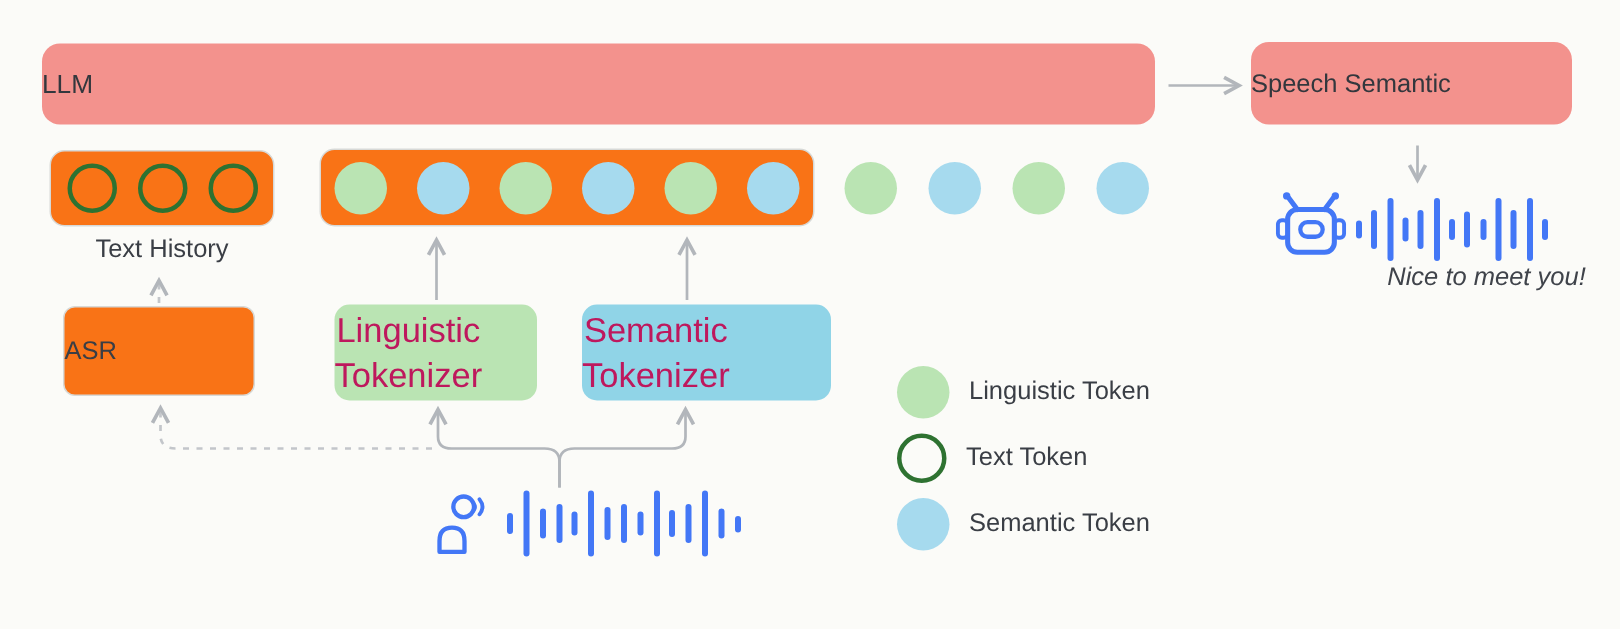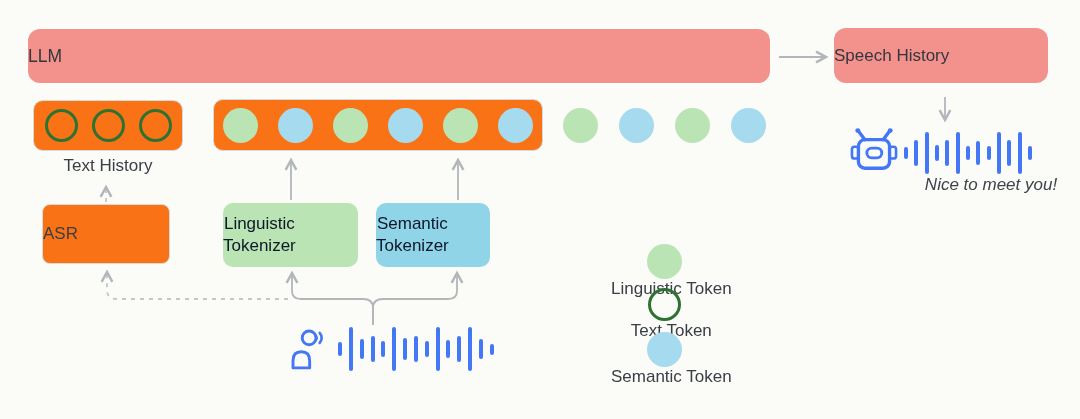--- a/index.html
+++ b/index.html
@@ -4,35 +4,35 @@
 <style>
   html,body{margin:0;padding:0;}
   body{font-family:"Liberation Sans",sans-serif;background:var(--background,#fbfbf8);}
   #canvas{position:relative;width:1080px;height:419px;background:var(--background);overflow:hidden;color:var(--text_dark);}
   .abs{position:absolute;}
   .box{box-sizing:border-box;display:flex;align-items:center;justify-content:flex-start;text-align:center;}
   .red-box{background:var(--salmon);border-radius:12px;font-size:17.5px;color:#33373d;}
   .white-box{background:#f97316;border:1.5px solid var(--border_gray);border-radius:10px;}
   .green-box{background:var(--green);border-radius:10px;}
   .cyan-box{background:var(--blue_box);border-radius:10px;}
-  .tokenizer-label{font-size:17px;line-height:1.32;white-space:pre-line;color:#0f172a;}
+  .tokenizer-label{font-size:23px;line-height:1.32;white-space:pre-line;color:#be185d;}
   .label{font-size:17px;color:#3a3e45;text-align:center;}
   .caption{font-size:17px;font-style:italic;color:#3f434a;text-align:center;}
   .token-row{display:flex;align-items:center;justify-content:center;}
   .token{border-radius:50%;flex:0 0 auto;box-sizing:border-box;}
   .tok-linguistic{width:35px;height:35px;background:var(--green);}
   .tok-semantic{width:35px;height:35px;background:var(--blue_token);}
   .tok-text{width:33px;height:33px;background:transparent;border:3px solid var(--ring_green);}
   #context-tokens{gap:20px;}
   #loose-tokens{gap:21px;}
   #history-tokens{gap:14px;}
   .waveform{display:flex;align-items:center;justify-content:space-between;}
   .wave-bar{width:4px;border-radius:2px;background:var(--icon_blue);flex:0 0 auto;}
   .legend{display:flex;flex-direction:column;gap:10px;}
-  .legend-row{display:flex;align-items:center;height:34px;flex-direction:column;}
+  .legend-row{display:flex;align-items:center;height:34px;}
   .legend-row .label{margin-left:13px;text-align:left;}
   svg.overlay{position:absolute;left:0;top:0;pointer-events:none;}
   .arrow{fill:none;stroke:var(--arrow_gray);stroke-width:1.8px;}
   .dashed{stroke-dasharray:4 5;stroke:var(--dash_gray);}
   .arrowhead{stroke:var(--arrow_gray);stroke-width:1.6px;fill:none;}
   .blue-icon{stroke:var(--icon_blue);fill:none;stroke-width:2.6;stroke-linecap:round;stroke-linejoin:round;}
 </style>
 </head>
 <body>
 
@@ -52,21 +52,21 @@
     <path class="arrow" d="M373 325 V308 Q373 299 383 299 H448 Q457 299 457 291 V273" marker-end="url(#ah)"></path>
     <path class="arrow dashed" d="M288 299 H117 Q107 299 107 290 V272" marker-end="url(#ah)"></path>
     <path class="arrow dashed" d="M106 202 V187" marker-end="url(#ah)"></path>
   </svg>
 
   <div class="abs box red-box" style="left:28px;top:29px;width:742px;height:54px;">
     <span>LLM</span>
   </div>
 
   <div class="abs box red-box" style="left:834px;top:28px;width:214px;height:55px;font-size:17px;">
-    <span>Speech History</span>
+    <span>Speech Semantic</span>
   </div>
 
   <div class="abs box white-box token-row" id="history-tokens" style="left:33px;top:100px;width:150px;height:51px;">
       <div class="token tok-text"></div>
       <div class="token tok-text"></div>
       <div class="token tok-text"></div>
     </div>
   <div class="abs label" style="left:30px;top:156px;width:156px;">Text History</div>
 
   <div class="abs box white-box token-row" id="context-tokens" style="left:213px;top:99px;width:330px;height:52px;">
@@ -87,21 +87,21 @@
 
   <div class="abs box white-box" style="left:42px;top:204px;width:128px;height:60px;border-radius:8px;">
     <span class="label">ASR</span>
   </div>
 
   <div class="abs box green-box" style="left:223px;top:203px;width:135px;height:64px;">
     <span class="tokenizer-label">Linguistic
 Tokenizer</span>
   </div>
 
-  <div class="abs box cyan-box" style="left:376px;top:203px;width:114px;height:64px;">
+  <div class="abs box cyan-box" style="left:388px;top:203px;width:166px;height:64px;">
     <span class="tokenizer-label">Semantic
 Tokenizer</span>
   </div>
 
   <svg class="abs" style="left:288px;top:327px;" width="40" height="44" viewBox="0 0 36 38">
     <circle class="blue-icon" cx="19" cy="9" r="6.2"></circle>
     <path class="blue-icon" d="M4.5 36 V29.5 Q4.5 21.5 12 21.5 Q19.5 21.5 19.5 29.5 V36 Z"></path>
     <path class="blue-icon" style="stroke-width:2.3" d="M28.5 4.5 q3.6 4.5 0 9"></path>
     <path class="blue-icon" style="stroke-width:2.3" d="M24.8 6.8 q1.9 2.3 0 4.6"></path>
   </svg>

